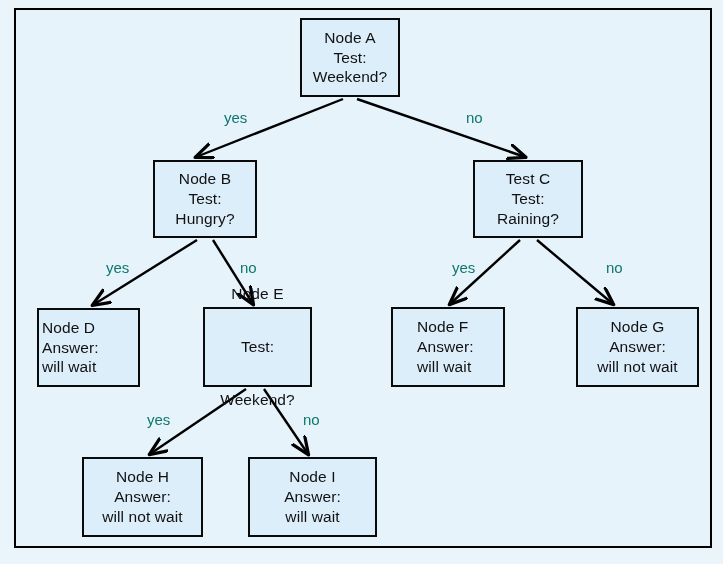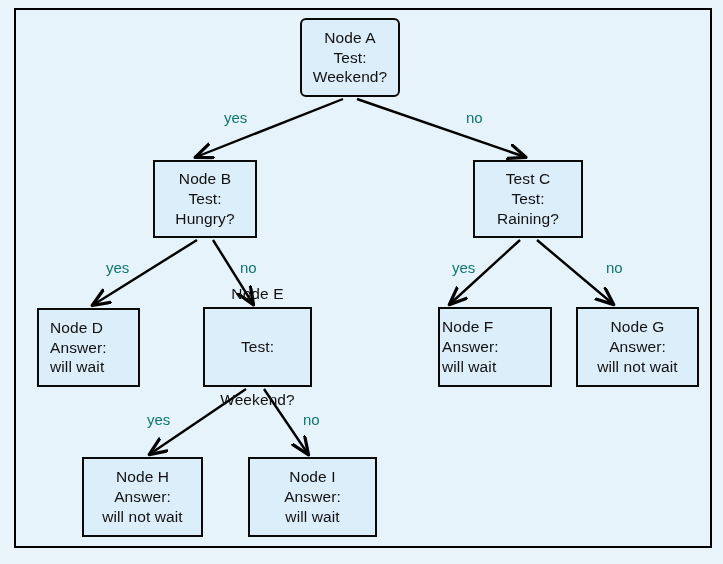--- a/index.html
+++ b/index.html
@@ -84,51 +84,51 @@
       <line x1="213" y1="240" x2="253" y2="304"></line>
 
       <line x1="520" y1="240" x2="450" y2="304"></line>
       <line x1="537" y1="240" x2="613" y2="304"></line>
 
       <line x1="246" y1="389" x2="150" y2="454"></line>
       <line x1="264" y1="389" x2="308" y2="454"></line>
     </g>
   </svg>
 
-  <div class="node" style="left:300px;top:18px;width:100px;height:79px;border-radius:6px;">
+  <div class="node" style="left:300px;top:18px;width:100px;height:79px;">
     <span class="ln">Node A</span>
     <span class="ln">Test:</span>
     <span class="ln">Weekend?</span>
   </div>
 
   <div class="node" style="left:153px;top:160px;width:104px;height:78px;">
     <span class="ln">Node B</span>
     <span class="ln">Test:</span>
     <span class="ln">Hungry?</span>
   </div>
 
   <div class="node" style="left:473px;top:160px;width:110px;height:78px;">
     <span class="ln">Test C</span>
     <span class="ln">Test:</span>
     <span class="ln">Raining?</span>
   </div>
 
-  <div class="node" style="left:37px;top:308px;width:103px;height:79px;align-items:flex-start;padding-left:11px;">
+  <div class="node" style="left:37px;top:308px;width:103px;height:79px;align-items:flex-start;padding-left:3px;">
     <span class="ln">Node D</span>
     <span class="ln">Answer:</span>
     <span class="ln">will wait</span>
   </div>
 
   <div class="node" style="left:203px;top:307px;width:109px;height:80px;gap:33px;">
     <span class="ln">Node E</span>
     <span class="ln">Test:</span>
     <span class="ln">Weekend?</span>
   </div>
 
-  <div class="node" style="left:391px;top:307px;width:114px;height:80px;align-items:flex-start;padding-left:2px;margin-left:47px;">
+  <div class="node" style="left:391px;top:307px;width:114px;height:80px;align-items:flex-start;padding-left:24px;">
     <span class="ln">Node F</span>
     <span class="ln">Answer:</span>
     <span class="ln">will wait</span>
   </div>
 
   <div class="node" style="left:576px;top:307px;width:123px;height:80px;">
     <span class="ln">Node G</span>
     <span class="ln">Answer:</span>
     <span class="ln">will not wait</span>
   </div>

